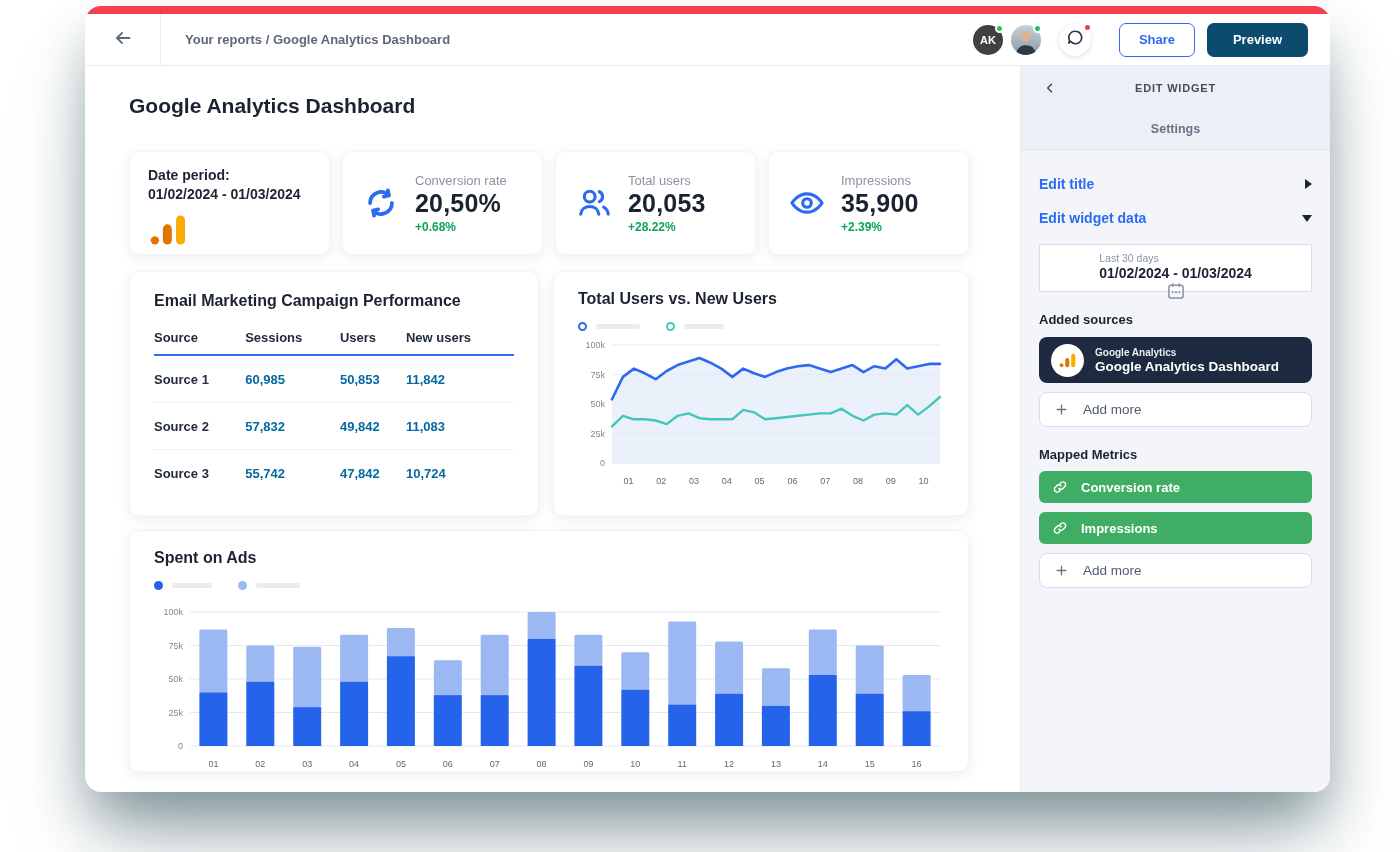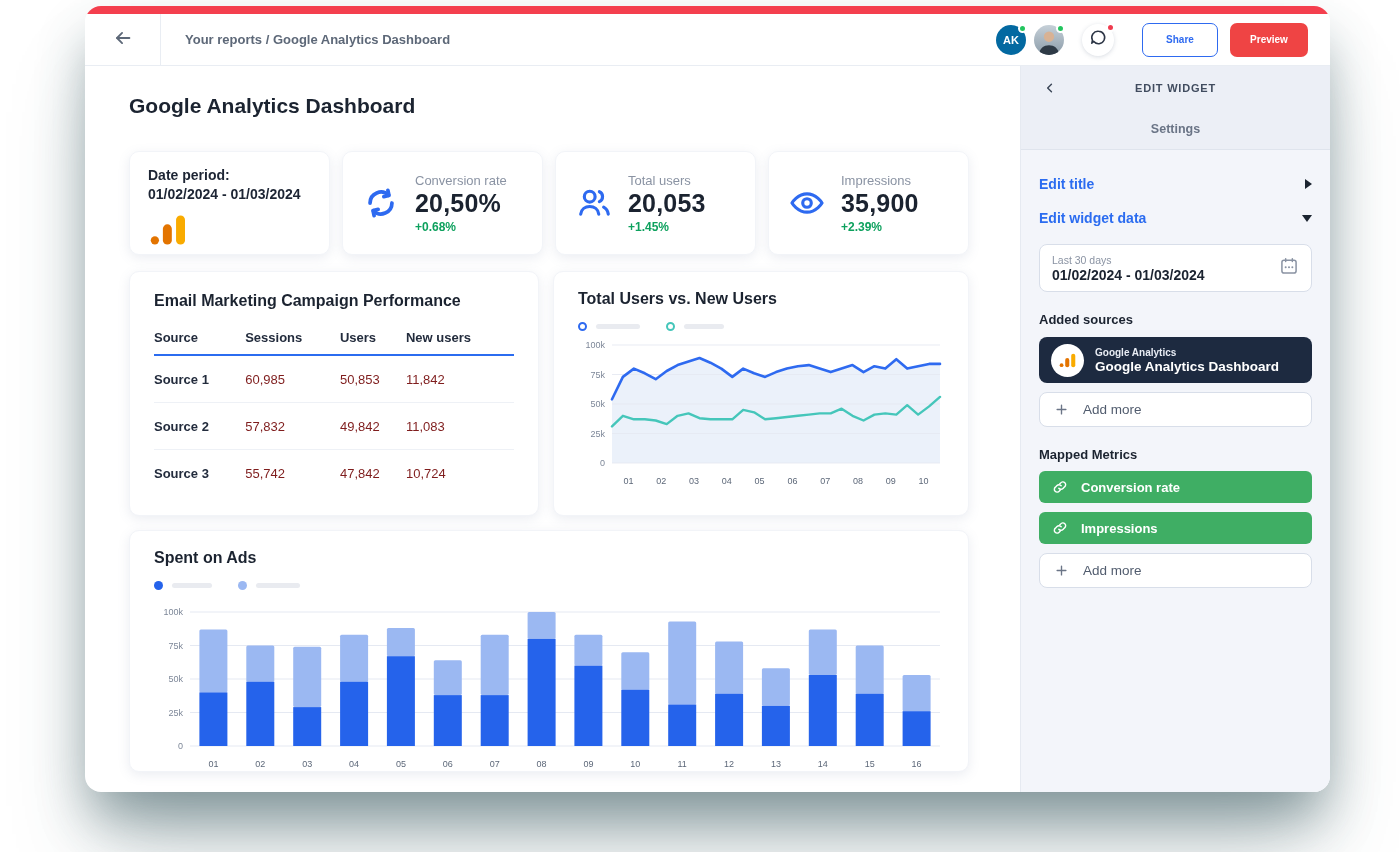--- a/index.html
+++ b/index.html
@@ -14,32 +14,32 @@
   
   header { height:52px; flex:0 0 auto; display:flex; align-items:center;
     border-bottom:1px solid #e9edf3; background:#fff; }
   .back-zone { width:76px; height:100%; display:flex; align-items:center; justify-content:center;
     border-right:1px solid #e9edf3; cursor:pointer; }
   .crumb { font-size:13px; color:#5d6878; font-weight:bold; margin-left:24px; }
   .hspacer { flex:1; }
   .avatar { width:30px; height:30px; border-radius:50%; position:relative; flex:0 0 auto; }
   .avatar .dot, .chat .dot { position:absolute; width:9px; height:9px; border-radius:50%;
     top:-1px; right:-1px; border:2px solid #fff; }
-  .avatar.initials { background:#0369a1; color:#fff; font-size:11px; font-weight:bold;
+  .avatar.initials { background:#404040; color:#fff; font-size:11px; font-weight:bold;
     display:flex; align-items:center; justify-content:center; }
   .avatar.photo { overflow:visible; }
   .avatar.photo .ph { width:30px; height:30px; border-radius:50%; overflow:hidden; display:block; }
   .chat { width:32px; height:32px; border-radius:50%; background:#fff; position:relative;
     display:flex; align-items:center; justify-content:center;
     box-shadow:0 1px 4px rgba(100,115,140,.25); margin-left:10px; cursor:pointer; }
   .avrow { display:flex; align-items:center; gap:8px; margin-right:28px; }
-  .btn { height:34px; border-radius:7px; font-size:10px; font-weight:bold; cursor:pointer;
+  .btn { height:34px; border-radius:7px; font-size:13px; font-weight:bold; cursor:pointer;
     display:flex; align-items:center; justify-content:center; border:1px solid transparent; }
   .btn.ghost { background:#fff; color:#2e6af0; border-color:#2e6af0; width:76px; margin-right:12px; }
-  .btn.primary { background:#ef4444; color:#fff; width:78px; margin-right:22px; }
+  .btn.primary { background:#0c4a6e; color:#fff; width:101px; margin-right:22px; }
 
   
   .app-body { flex:1; display:flex; min-height:0; }
   main.canvas { flex:1; padding:0 48px 0 44px; min-width:0; }
   h1.page-title { font-size:21px; font-weight:bold; color:#1b2330; margin-top:28px; }
 
   .card { background:#fff; border-radius:10px; box-shadow:0 3px 12px rgba(110,130,165,.14);
     border:1px solid #f2f4f8; }
 
   .kpi-row { display:flex; gap:12px; margin-top:33px; }
@@ -54,21 +54,21 @@
   .ga-logo { margin-top:12px; }
 
   .row2 { display:flex; gap:14px; margin-top:16px; }
   .table-card { width:410px; height:245px; padding:20px 24px; }
   .chart-card { width:416px; height:245px; padding:18px 24px; }
   .card-title { font-size:16px; font-weight:bold; color:#1b2330; }
 
   table.perf { width:100%; border-collapse:collapse; margin-top:12px; }
   table.perf th { text-align:left; font-size:13px; font-weight:bold; color:#232c3d; padding:8px 0 9px; }
   table.perf thead tr { border-bottom:2px solid #2b6cf0; }
-  table.perf td { font-size:13px; color:#7f1d1d; padding:15.5px 0; border-top:1px solid #eef1f6; }
+  table.perf td { font-size:13px; color:#0369a1; padding:15.5px 0; border-top:1px solid #eef1f6;font-weight:bold; }
   table.perf tbody tr:first-child td { border-top:none; }
   table.perf td:first-child { font-weight:bold; color:#232c3d; }
 
   .legend { display:flex; align-items:center; gap:26px; margin-top:14px; }
   .legend .item { display:flex; align-items:center; gap:9px; }
   .sw-ring { width:9px; height:9px; border-radius:50%; background:#fff; border:2.5px solid #2e6af0; }
   .sw-ring.teal { border-color:#45c6ba; }
   .sw-dot { width:9px; height:9px; border-radius:50%; background:#2563eb; }
   .sw-dot.light { background:#9bb8f2; }
   .sw-bar { width:44px; height:5px; border-radius:3px; background:#e9ebf0; }
@@ -84,22 +84,22 @@
   .panel-title { width:100%; text-align:center; font-size:11px; font-weight:bold; letter-spacing:.8px; color:#414c5f; }
   .tabs { display:flex; background:#eceff6; border-bottom:1px solid #dfe4ed; flex:0 0 auto; }
   .tab { flex:1; text-align:center; font-size:12.5px; font-weight:bold; color:#6a7486;
     padding:12px 0 10px; cursor:pointer; border-bottom:3px solid transparent; }
   .tab.active { color:#2b6cf0; border-bottom-color:#2b6cf0; }
   .panel-body { padding:8px 18px 0; overflow:hidden; }
   .plink { display:flex; align-items:center; justify-content:space-between; margin-top:18px; cursor:pointer; }
   .plink span.txt { font-size:14px; font-weight:bold; color:#2b6cf0; }
   .tri-right { width:0; height:0; border-top:5px solid transparent; border-bottom:5px solid transparent; border-left:7px solid #1b2430; }
   .tri-down { width:0; height:0; border-left:5px solid transparent; border-right:5px solid transparent; border-top:7px solid #1b2430; }
-  .datebox { margin-top:18px; background:#fff; border:1px solid #d8dee9; border-radius:8px;
-    height:48px; padding:7px 12px; display:flex; align-items:center; justify-content:space-between; cursor:pointer; }
+  .datebox { margin-top:18px; background:#fff; border:1px solid #d8dee9; border-radius:0;
+    height:48px; padding:7px 12px; display:flex; align-items:center; justify-content:space-between; cursor:pointer;flex-direction:column; }
   .datebox .small { font-size:10.5px; color:#8a93a3; }
   .datebox .val { font-size:14px; font-weight:bold; color:#1b2330; margin-top:1px; }
   .sec-head { font-size:13px; font-weight:bold; color:#1b2330; margin-top:20px; }
   .source-card { margin-top:10px; background:#1d2a40; border-radius:8px; height:46px;
     display:flex; align-items:center; gap:11px; padding:0 12px; cursor:pointer; }
   .source-card .circ { width:33px; height:33px; border-radius:50%; background:#fff;
     display:flex; align-items:center; justify-content:center; flex:0 0 auto; }
   .source-card .prov { font-size:10px; font-weight:bold; color:#e8ecf4; }
   .source-card .nm { font-size:13.5px; font-weight:bold; color:#ffffff; margin-top:1px; }
   .add-more { margin-top:9px; width:100%; background:#fff; border:1px solid #d8dee9; border-radius:8px;
@@ -198,21 +198,21 @@
             <svg width="38" height="38" viewBox="0 0 24 24" fill="none" stroke="#2e6af0" stroke-width="2" stroke-linecap="round" stroke-linejoin="round">
                 <circle cx="9.3" cy="8" r="3.4"></circle>
                 <path d="M3.6 19c.4-3.1 2.9-4.8 5.7-4.8S14.6 15.9 15 19"></path>
                 <path d="M15.4 4.9a3.4 3.4 0 0 1 0 6.2"></path>
                 <path d="M18.1 14.6c1.6.8 2.6 2.3 2.9 4.4"></path>
               </svg>
           </div>
           <div class="meta">
             <div class="lbl">Total users</div>
             <div class="val">20,053</div>
-            <div class="delta">+1.45%</div>
+            <div class="delta">+28.22%</div>
           </div>
         </div>
 
         <div class="card kpi kpi-metric">
           <div class="icon">
             <svg width="38" height="38" viewBox="0 0 24 24" fill="none" stroke="#2e6af0" stroke-width="2">
                 <path d="M2.5 12S6 6.2 12 6.2 21.5 12 21.5 12 18 17.8 12 17.8 2.5 12 2.5 12z" stroke-linejoin="round"></path>
                 <circle cx="12" cy="12" r="2.7"></circle>
               </svg>
           </div>

